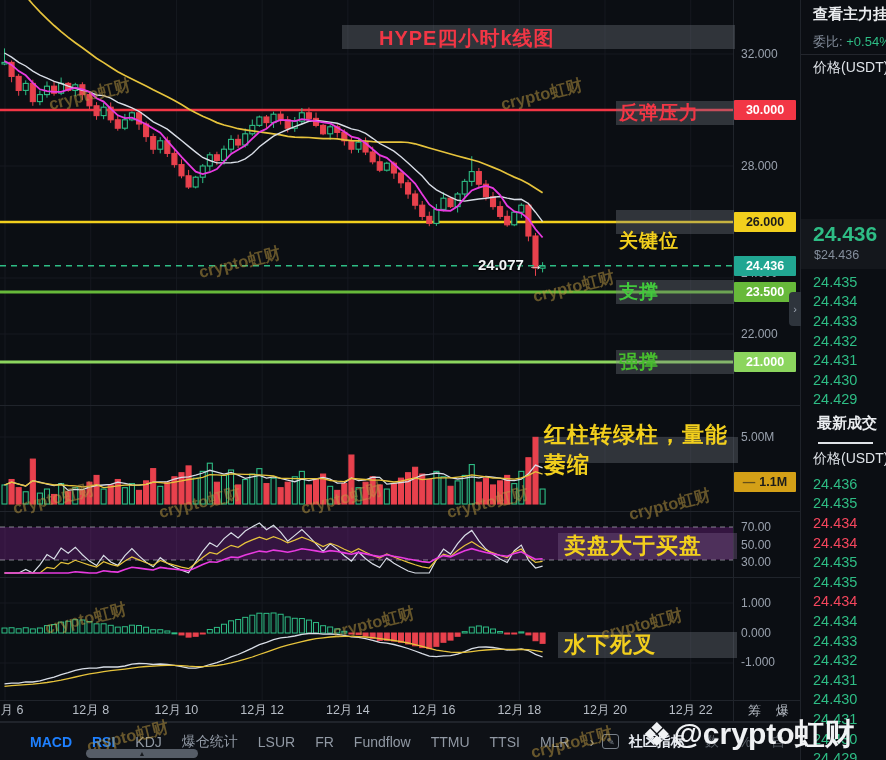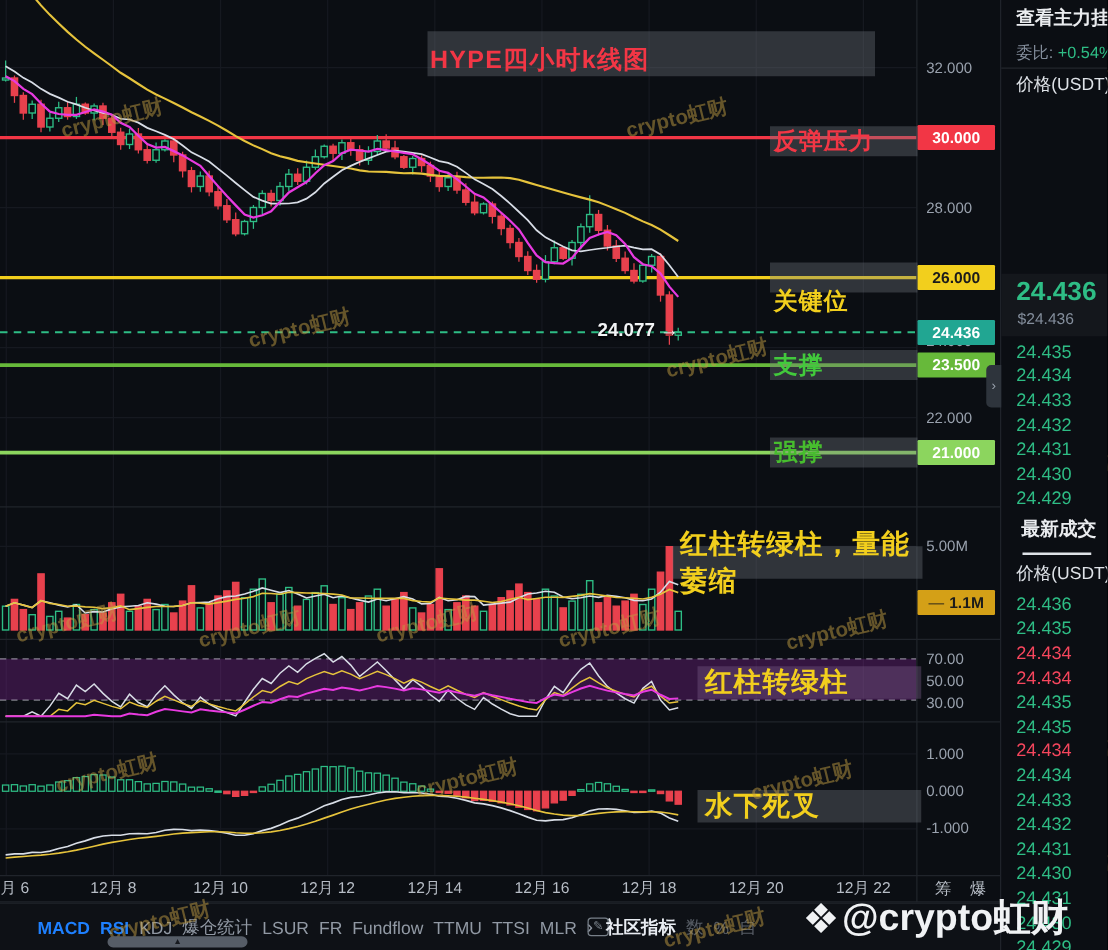--- a/index.html
+++ b/index.html
@@ -6,29 +6,29 @@
   .stage{position:relative;width:886px;height:760px;background:#0b0e13;overflow:hidden;
          font-family:"Liberation Sans","DejaVu Sans",sans-serif;-webkit-font-smoothing:antialiased;}
   svg{position:absolute;left:0;top:0;z-index:1;}
   .ylabel{position:absolute;left:741px;transform:translateY(-50%);font-size:12px;color:#9aa2ae;z-index:2;white-space:nowrap;}
   .badge{position:absolute;left:734px;width:62px;height:20px;transform:translateY(-50%);z-index:3;
          display:flex;align-items:center;justify-content:center;font-size:12.5px;font-weight:bold;border-radius:1px;gap:4px;}
   .annbox{position:absolute;background:rgba(118,124,133,0.35);z-index:4;display:flex;align-items:center;}
   .lvl{left:616px;width:115px;height:24px;font-size:19px;font-weight:bold;padding-left:3px;letter-spacing:1px;}
   .c-res{color:#f23645;} .c-key{color:#f2cf1d;margin-top:38px;} .c-sup{color:#42c93c;} .c-ssup{color:#47bd2e;}
   .paneann{color:#f2cf1d;font-size:22px;font-weight:bold;padding-left:6px;letter-spacing:1px;}
-  .titlebox{left:342px;top:25px;width:358px;height:36px;background:rgba(118,124,133,0.35);z-index:4;
-            display:flex;align-items:flex-end;}
+  .titlebox{left:342px;top:25px;width:358px;height:24px;background:rgba(118,124,133,0.35);z-index:4;
+            display:flex;align-items:flex-start;padding-left:35px;}
   .titletxt{color:#f23645;font-size:20px;font-weight:bold;padding-left:2px;letter-spacing:1px;}
   .lowcall{position:absolute;left:478px;top:256px;color:#f2f4f6;font-size:15px;font-weight:bold;z-index:4;
            text-shadow:0 1px 2px #000;}
   .datelab{position:absolute;top:702px;width:70px;text-align:center;font-size:12.5px;color:#b7bdc6;z-index:3;white-space:nowrap;}
   .axtool{position:absolute;top:702px;font-size:13px;color:#b7bdc6;z-index:3;}
   .toolbar{position:absolute;left:0;top:722px;width:800px;height:38px;background:#0e1116;border-top:1px solid #20242b;
-           display:flex;align-items:center;padding-left:30px;gap:8px;z-index:5;box-sizing:border-box;}
+           display:flex;align-items:center;padding-left:30px;gap:20px;z-index:5;box-sizing:border-box;}
   .tb{font-size:14px;color:#9199a4;white-space:nowrap;cursor:pointer;}
   .tb.active{color:#1e80ff;font-weight:bold;}
   .tb.active2{color:#1e80ff;font-weight:bold;}
   .tb.bright{color:#e8ecf2;font-weight:bold;}
   .tb.dim{opacity:.55;}
   .tb.chev{font-size:15px;margin-right:-12px;}
   .tb.editicon{border:1.5px solid #788089;color:#788089;border-radius:3px;font-size:10px;
                padding:1px 3px;margin-right:-10px;line-height:11px;}
   .scrollhandle{position:absolute;left:86px;top:749px;width:112px;height:9px;background:#565d67;border-radius:5px;
                 z-index:6;display:flex;align-items:center;justify-content:center;color:#171a1f;font-size:7px;}
@@ -427,21 +427,21 @@
     <span class="c-sup">支撑</span>
     </div>
   <div class="annbox lvl" style="top:350px;">
     <span class="c-ssup">强撑</span>
     </div>
 
   <div class="annbox" style="left:538px;top:437px;width:200px;height:26px;">
     <span class="paneann">红柱转绿柱，量能萎缩</span>
     </div>
   <div class="annbox" style="left:558px;top:533px;width:179px;height:26px;background:rgba(118,90,133,0.40);">
-    <span class="paneann">红柱转绿柱</span>
+    <span class="paneann">卖盘大于买盘</span>
     </div>
   <div class="annbox" style="left:558px;top:616px;width:179px;height:26px;margin-top:16px;">
     <span class="paneann">水下死叉</span>
     </div>
 
   <div class="lowcall">24.077 →</div>
 
   <div id="axis-labels">
       <div class="ylabel" style="top: 54px;">32.000</div>
       <div class="ylabel" style="top: 166px;">28.000</div>

